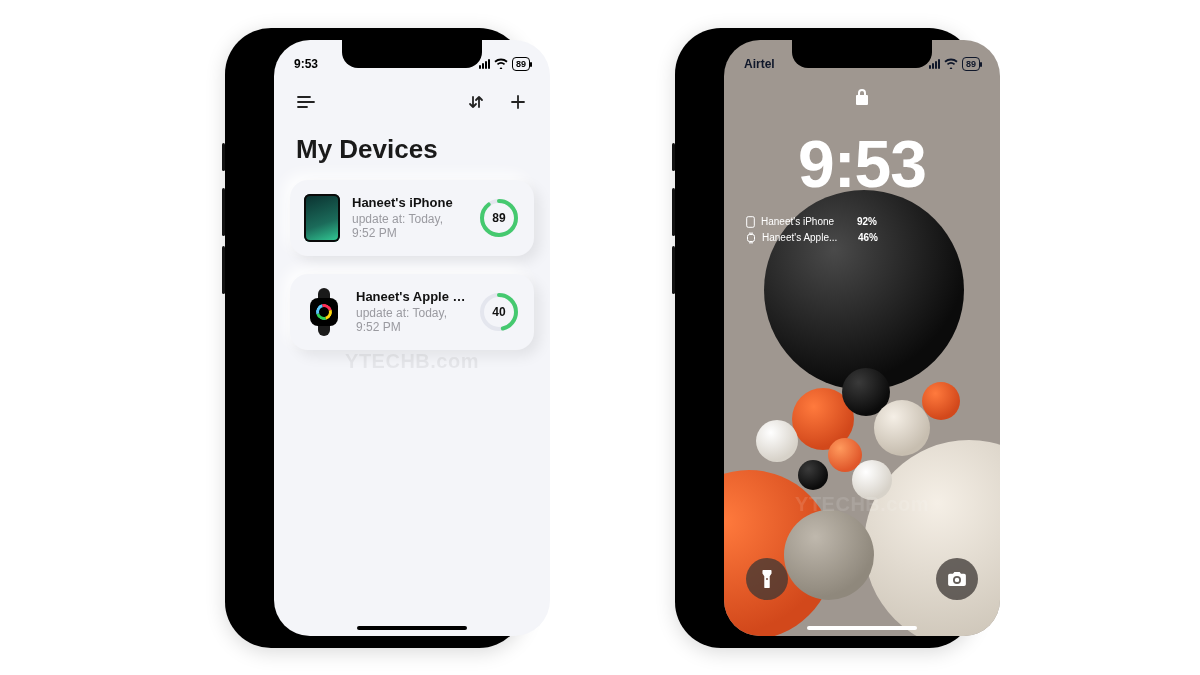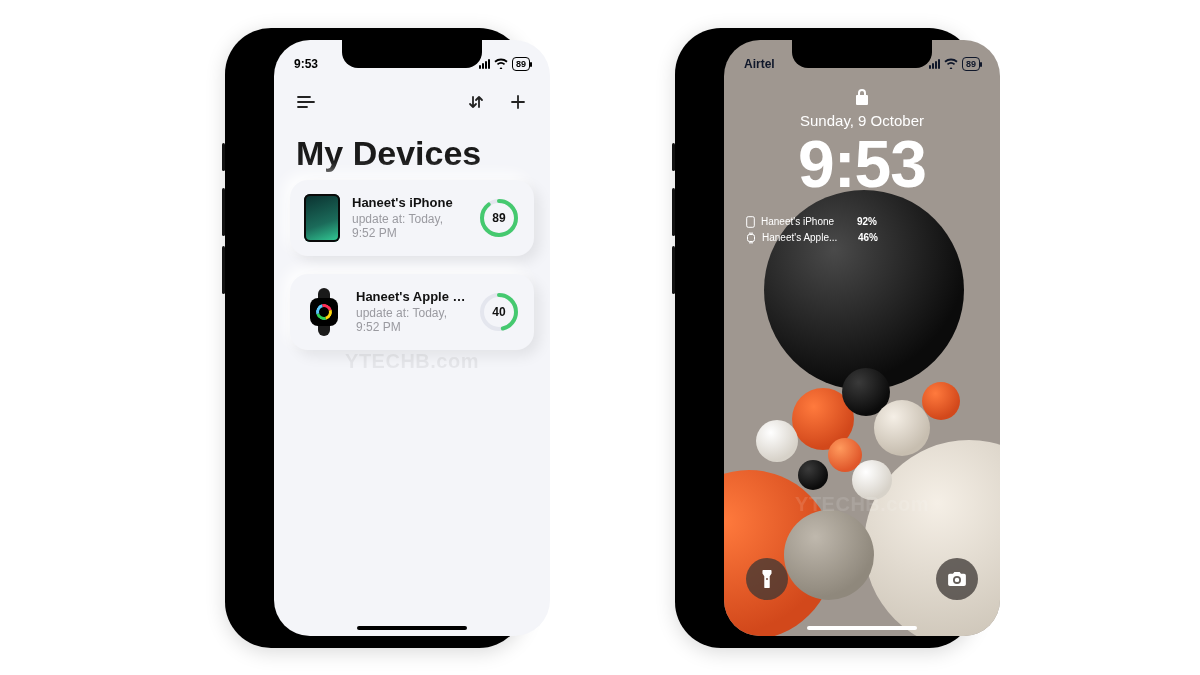--- a/index.html
+++ b/index.html
@@ -79,21 +79,21 @@
   .screen.app { background:#f4f5f9; color:#111; }
   .app-toolbar{
     position:absolute;top:50px;left:0;right:0;
     display:flex;justify-content:space-between;align-items:center;
     padding:0 20px;
   }
   .icon-btn{width:24px;height:24px;display:flex;align-items:center;justify-content:center;color:#222;}
   .toolbar-right{display:flex;gap:18px;}
   .page-title{
     position:absolute;top:94px;left:22px;
-    font-size:34px;font-weight:700;color:#1a1a1a;
+    font-size:26px;font-weight:700;color:#1a1a1a;
   }
   .device-list{
     position:absolute;top:140px;left:16px;right:16px;
     display:flex;flex-direction:column;gap:18px;
   }
   .device-card{
     background:#f4f5f9;
     border-radius:18px;
     padding:14px 14px;
     display:flex;align-items:center;gap:12px;
@@ -269,21 +269,20 @@
         <span class="battery-pill">
             <span>89</span>
           </span>
       </span>
     </div>
 
     <div class="lock-content">
       <svg class="lock-icon" width="14" height="18" viewBox="0 0 14 18">
           <path fill="#fff" d="M11 7V5a4 4 0 10-8 0v2H2a1 1 0 00-1 1v8a1 1 0 001 1h10a1 1 0 001-1V8a1 1 0 00-1-1zm-6-2a2 2 0 114 0v2H5z"></path>
         </svg>
-      <div class="lock-date">Sunday, 9 October</div>
       <div class="lock-time">9:53</div>
 
       <div class="widget">
         <div class="widget-row">
           <svg width="9" height="12" viewBox="0 0 9 12">
               <rect x="0.7" y="0.7" width="7.6" height="10.6" rx="1.5" fill="none" stroke="#fff" stroke-width="1"></rect>
             </svg>
           <span class="wname">Haneet's iPhone</span>
           <span class="wpct">92%</span>
         </div>

